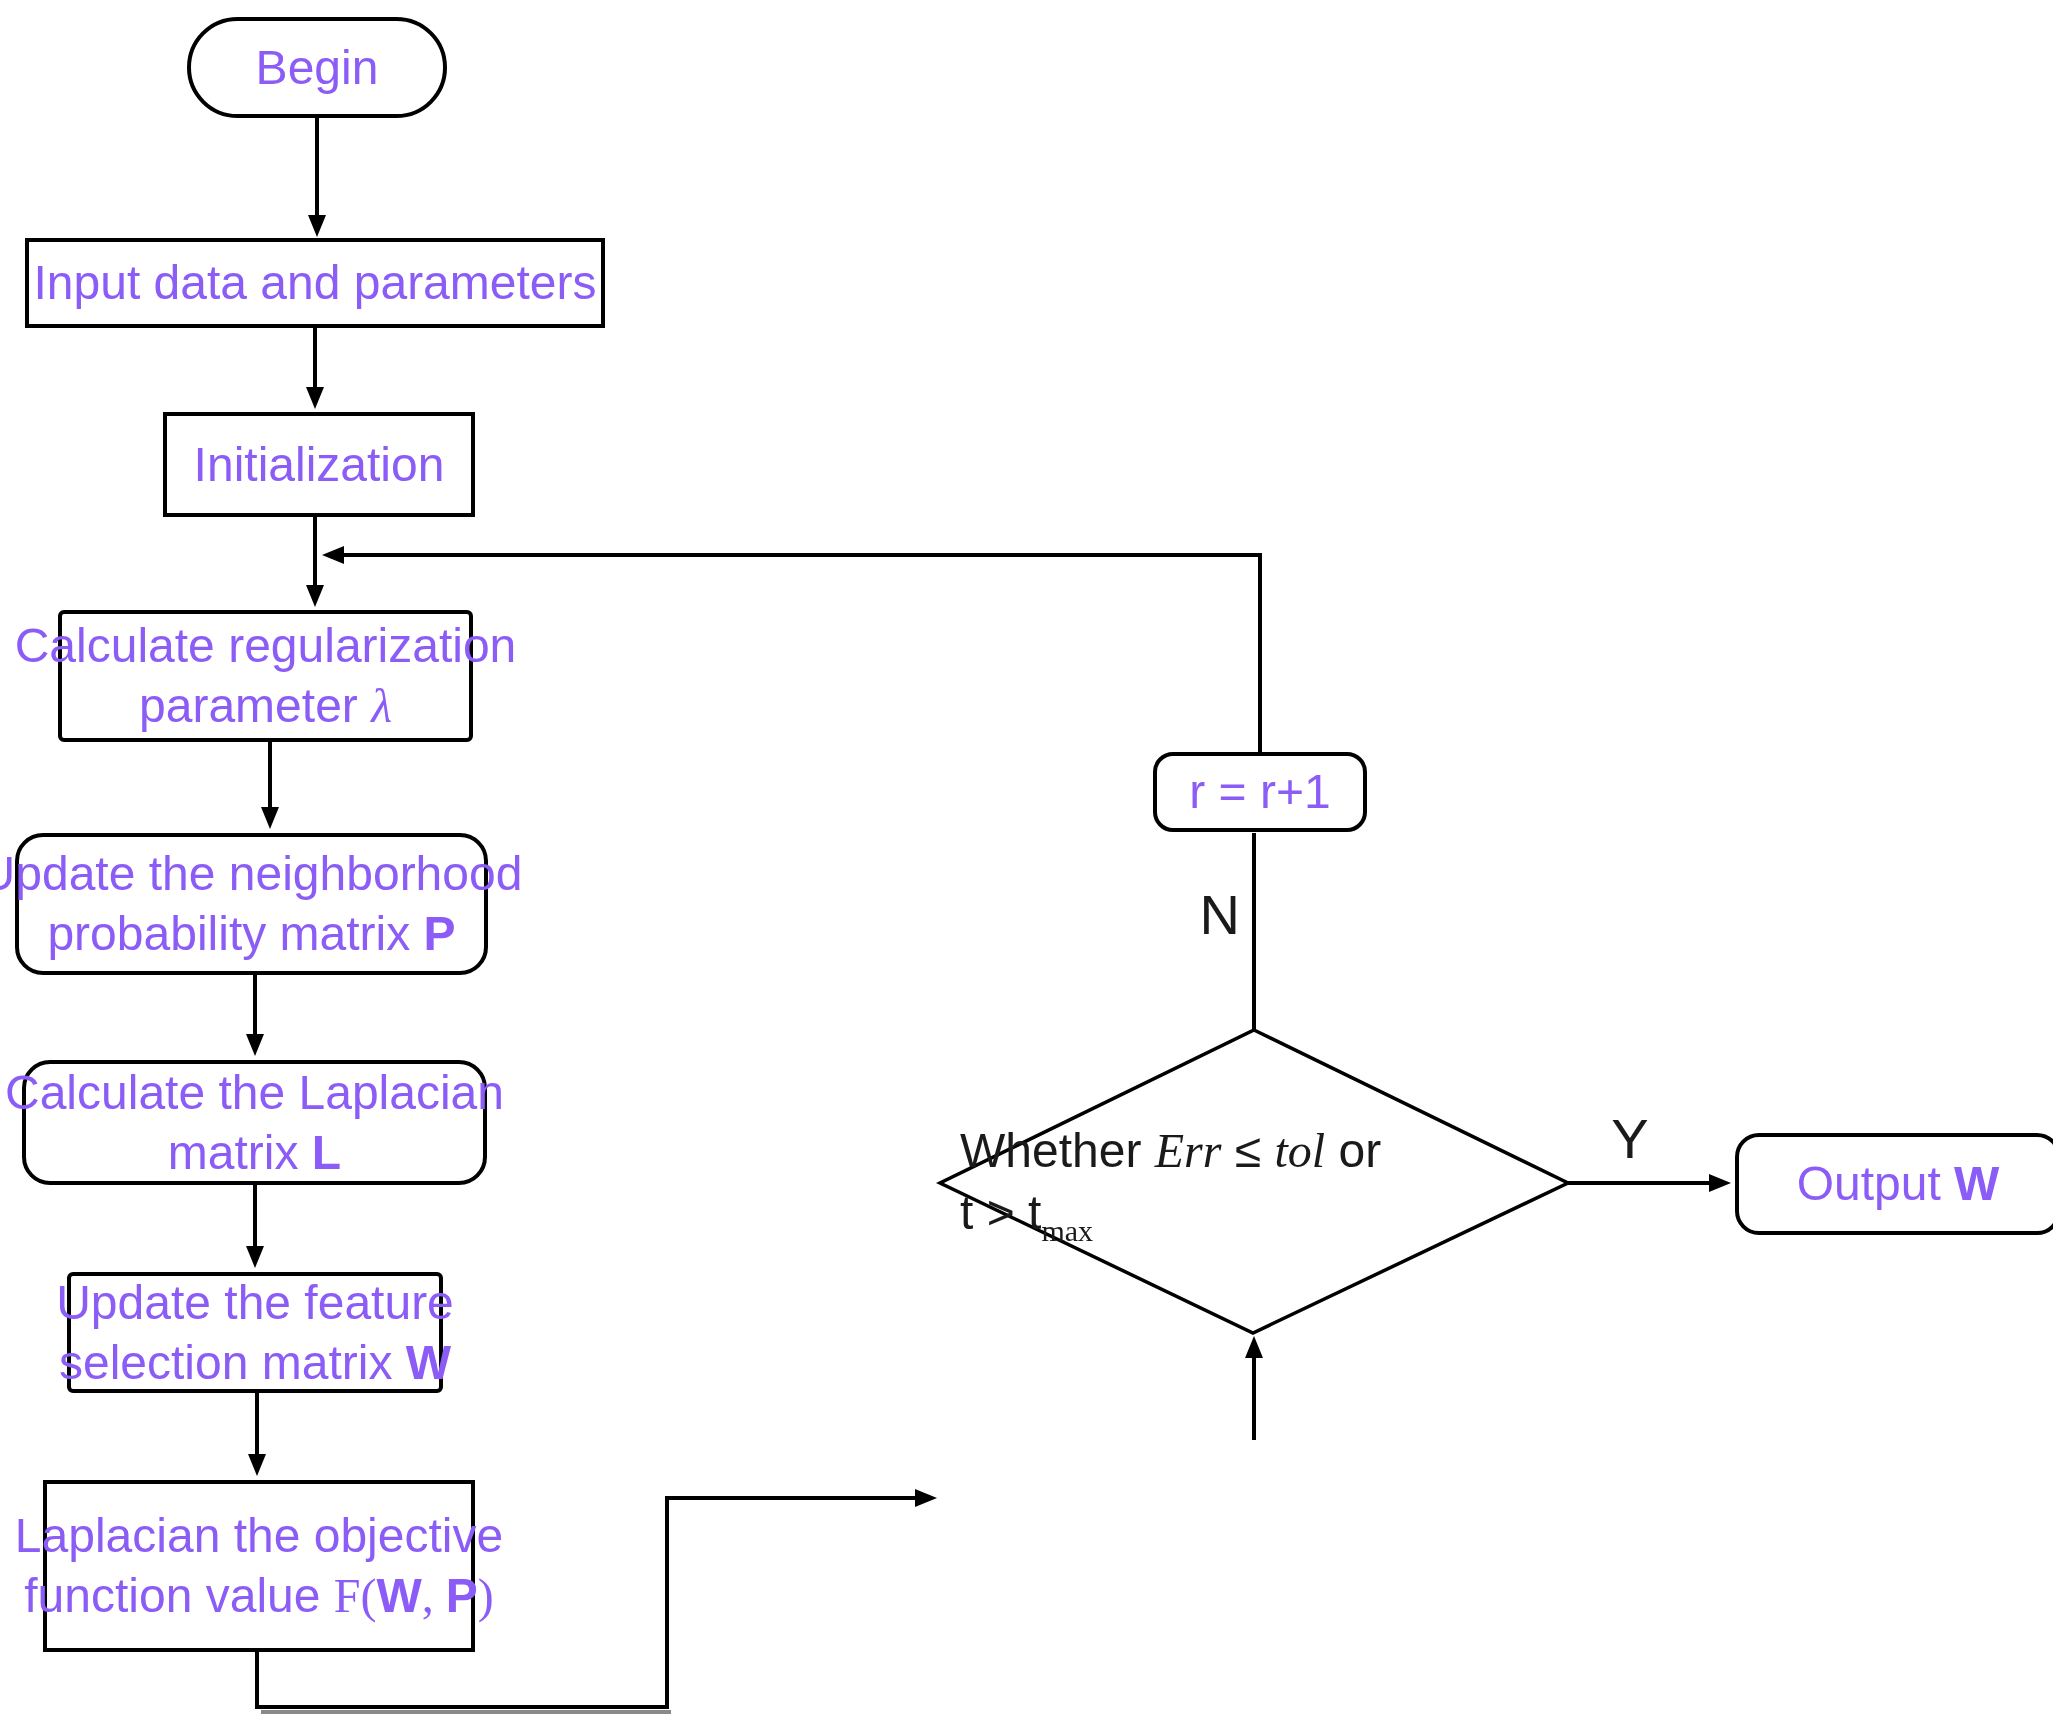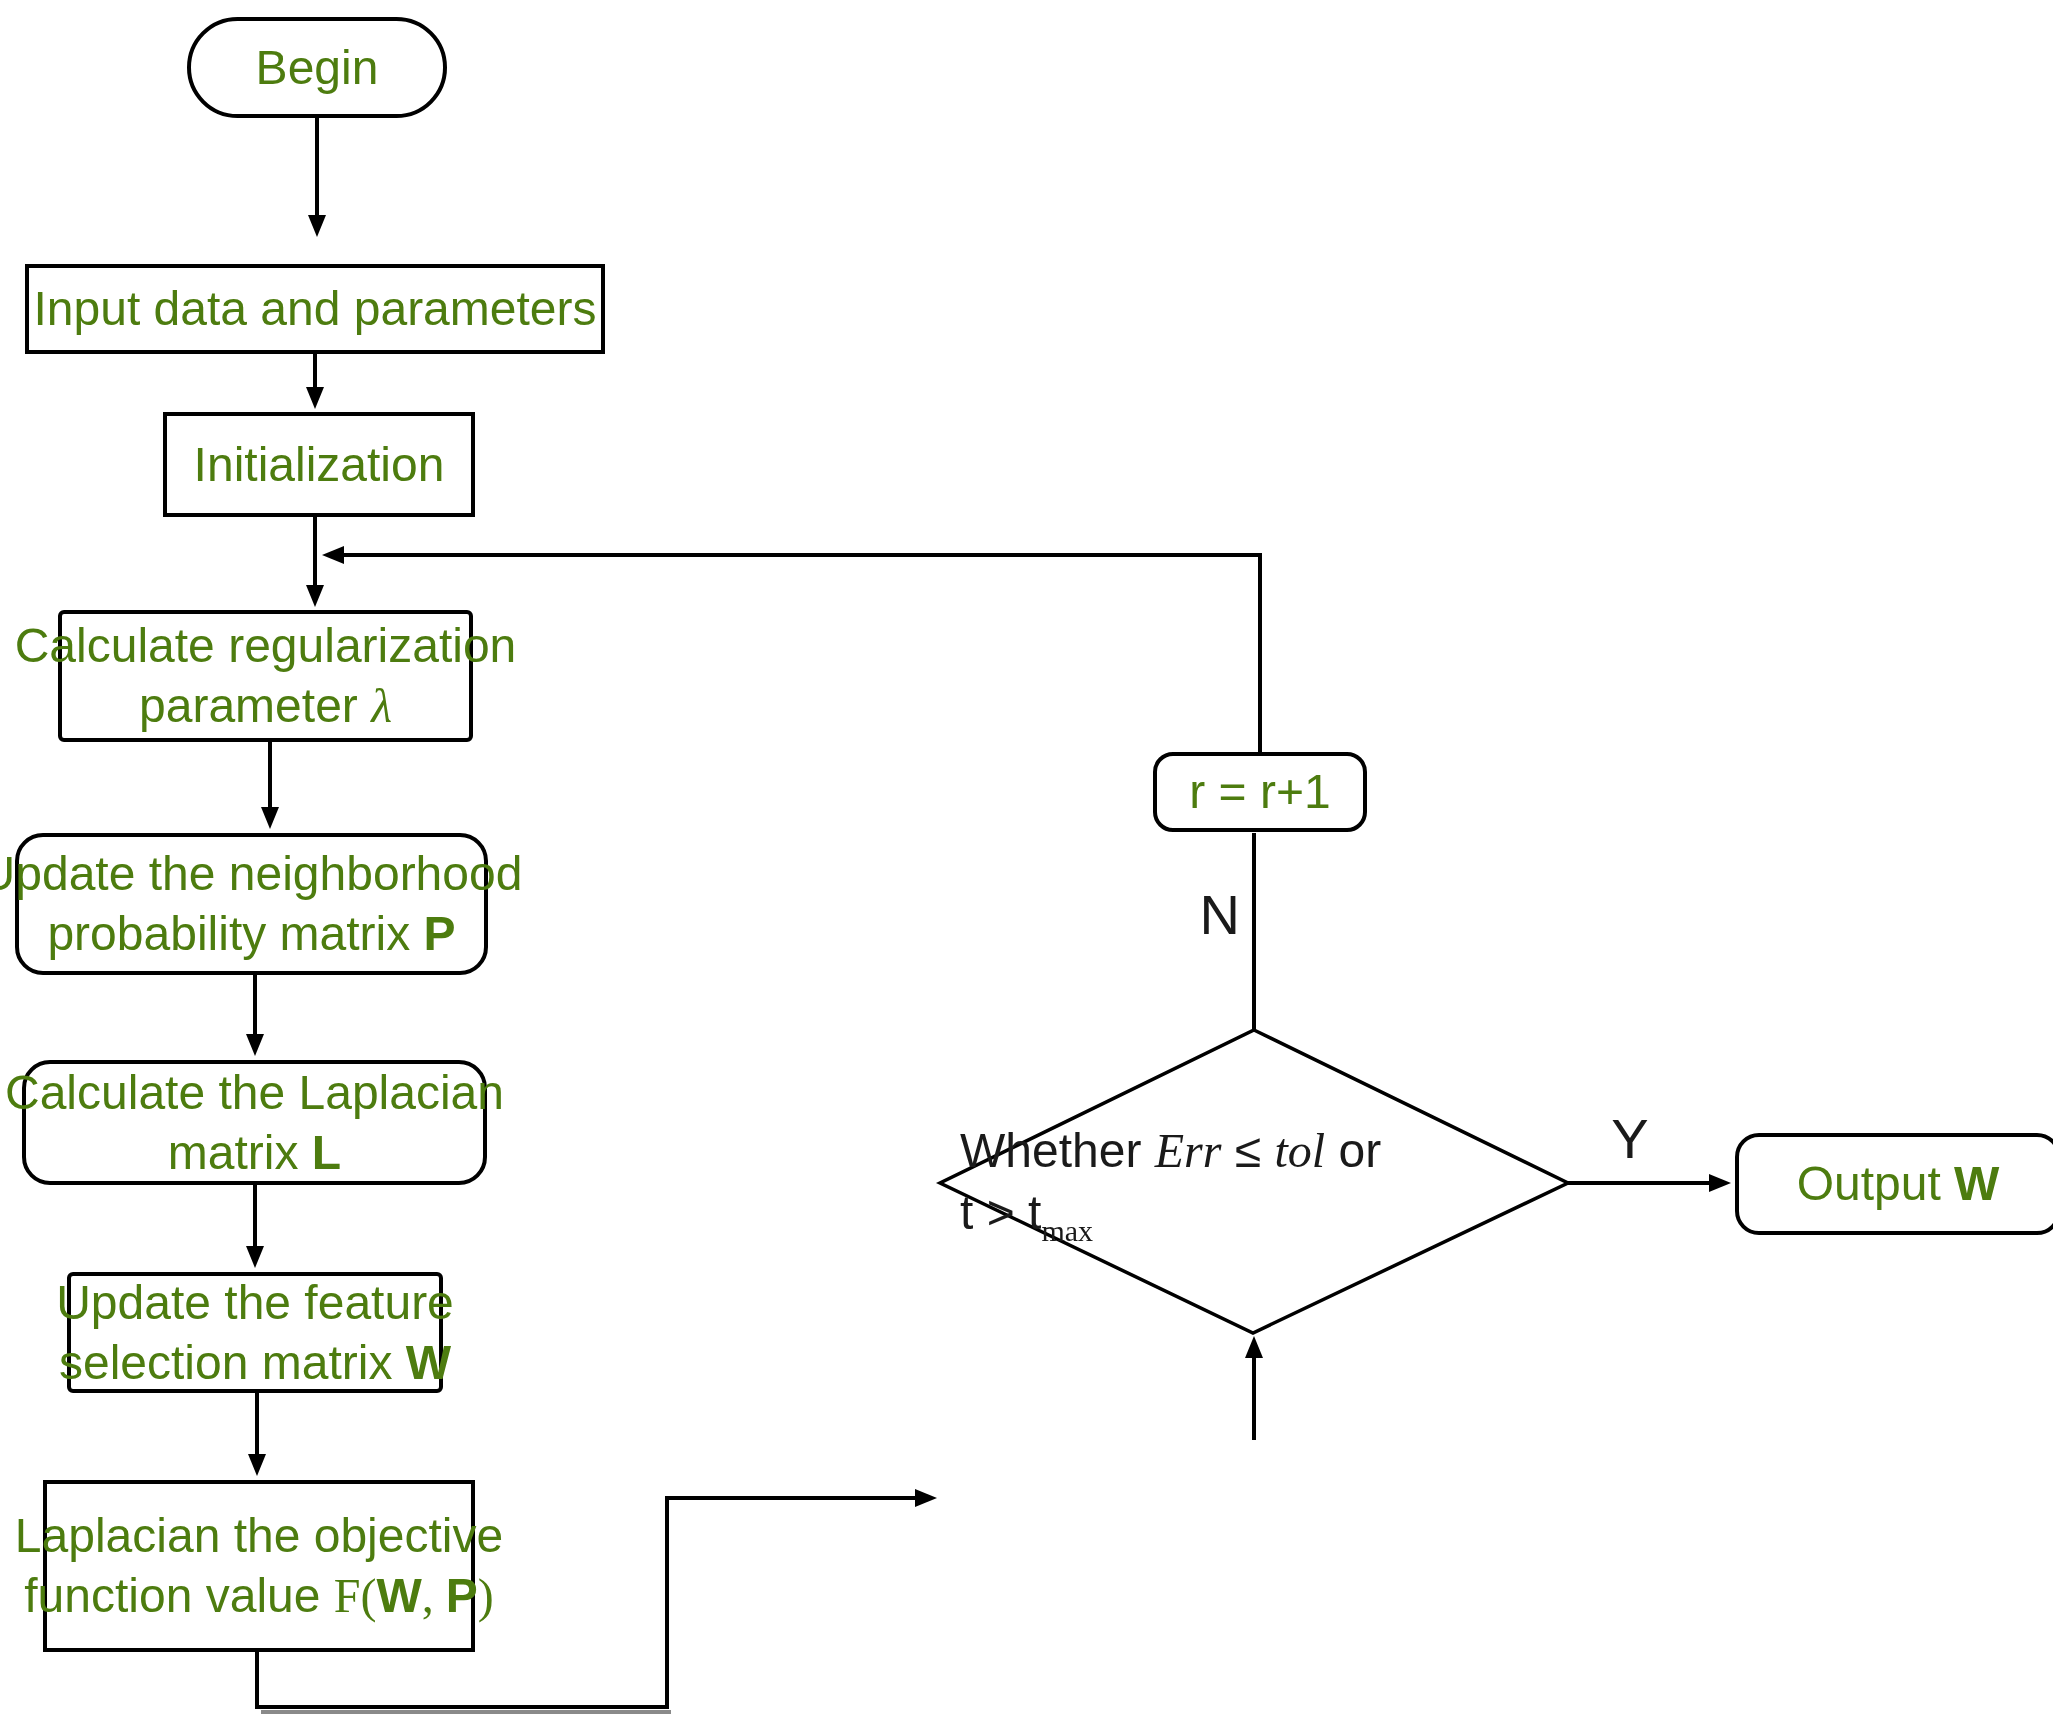--- a/index.html
+++ b/index.html
@@ -17,21 +17,21 @@
     box-sizing:border-box;
     border:4px solid #000000;
     background:#ffffff;
     display:flex;
     flex-direction:column;
     align-items:center;
     justify-content:center;
     text-align:center;
     font-size:48px;
     line-height:1.25;
-    color:#4d7c0f;
+    color:#8b5cf6;
   }
   .pill{border-radius:52px;}
   .r20{border-radius:20px;}
   .r24{border-radius:24px;}
   .r26{border-radius:6px;}
   .r28{border-radius:28px;}
   .node .ln{white-space:nowrap;}
   .b{font-weight:bold;}
   .mi{font-family:"Liberation Serif", serif;font-style:italic;}
   .mf{font-family:"Liberation Serif", serif;}
@@ -41,21 +41,21 @@
   .diamond-text{
     position:absolute;left:960px;top:1085px;width:590px;height:200px;
     display:flex;flex-direction:column;align-items:flex-start;justify-content:center;
     text-align:center;font-size:48px;line-height:1.3;
   }
   .edge-label{position:absolute;font-size:56px;color:#1a1a1a;}
   .lbl-n{left:1150px;top:882px;width:90px;text-align:right;}
   .lbl-y{left:1598px;top:1106px;width:64px;text-align:center;}
   
   .n-begin{left:187px;top:17px;width:260px;height:101px;}
-  .n-input{left:25px;top:238px;width:580px;height:90px;margin-top:26px;}
+  .n-input{left:25px;top:238px;width:580px;height:90px;}
   .n-init{left:163px;top:412px;width:312px;height:105px;}
   .n-reg{left:58px;top:610px;width:415px;height:132px;}
   .n-neighbor{left:15px;top:833px;width:473px;height:142px;}
   .n-laplacian{left:22px;top:1060px;width:465px;height:125px;}
   .n-feature{left:67px;top:1272px;width:376px;height:121px;}
   .n-objective{left:43px;top:1480px;width:432px;height:172px;}
   .n-err{left:940px;top:1440px;width:628px;height:115px;white-space:nowrap;}
   .n-rinc{left:1153px;top:752px;width:214px;height:80px;}
   .n-output{left:1735px;top:1133px;width:326px;height:102px;}
 </style>

